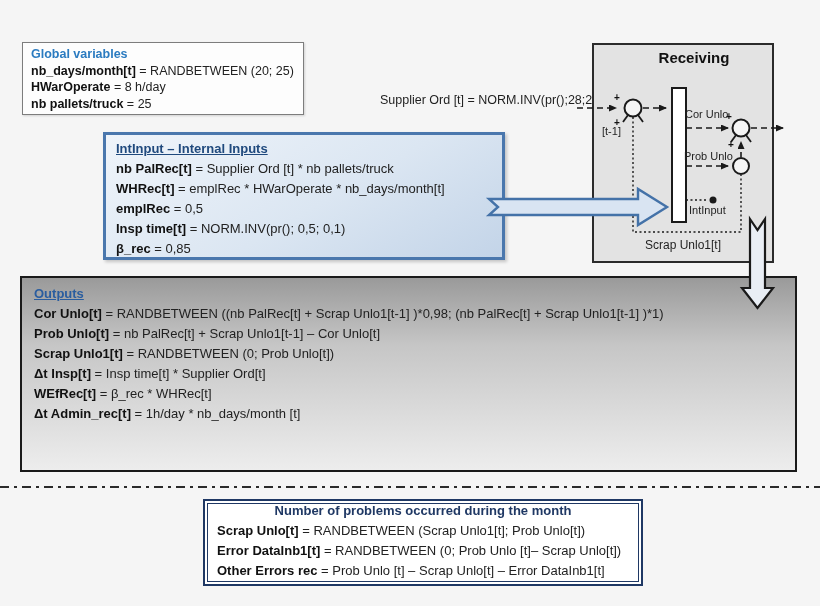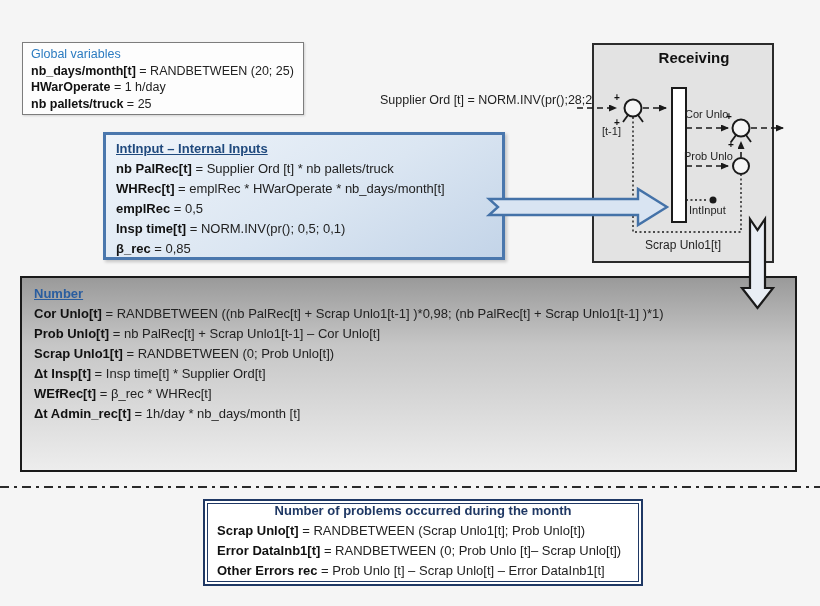--- a/index.html
+++ b/index.html
@@ -12,21 +12,21 @@
   .term { font-weight:bold; color:#111; }
   .rest { color:#222; }
 
   
   .global-box {
     left:22px; top:42px; width:282px; height:73px;
     background:#fdfdfd; border:1px solid #7d7d7d;
     box-shadow:1px 1px 2px rgba(0,0,0,0.15);
     padding:3px 8px; font-size:12.5px; line-height:16.5px;
   }
-  .global-title { color:#2b7bc0; font-weight:normal; }
+  .global-title { color:#2b7bc0; font-weight:bold; }
 
   
   .supplier-label {
     position:absolute; left:380px; top:93px; font-size:12.5px; color:#1f1f1f;
   }
 
   
   .receiving-box {
     left:592px; top:43px; width:182px; height:220px;
     background:#e3e3e3; border:2px solid #2b2b2b;
@@ -77,40 +77,40 @@
   .plus-glyph { font-size:10px; font-weight:bold; fill:#111; }
 </style>
 </head>
 <body>
 
 <div class="canvas">
 
   <div class="box global-box">
     <div class="global-title">Global variables</div>
     <div><span class="term">nb_days/month[t]</span><span class="rest"> = RANDBETWEEN (20; 25)</span></div>
-    <div><span class="term">HWarOperate</span><span class="rest"> = 1 h/day</span></div>
+    <div><span class="term">HWarOperate</span><span class="rest"> = 8 h/day</span></div>
     <div><span class="term">nb pallets/truck</span><span class="rest"> = 25</span></div>
   </div>
 
   <div class="supplier-label">Supplier Ord [t] = NORM.INV(pr();28;2)</div>
 
   <div class="box receiving-box"></div>
   <div class="receiving-title">Receiving</div>
 
   <div class="box intinput-box">
     <div class="intinput-title">IntInput – Internal Inputs</div>
     <div><span class="term">nb PalRec[t]</span><span class="rest"> = Supplier Ord [t] * nb pallets/truck</span></div>
     <div><span class="term">WHRec[t]</span><span class="rest"> = emplRec * HWarOperate * nb_days/month[t]</span></div>
     <div><span class="term">emplRec</span><span class="rest"> = 0,5</span></div>
     <div><span class="term">Insp time[t]</span><span class="rest"> = NORM.INV(pr(); 0,5; 0,1)</span></div>
     <div><span class="term">β_rec</span><span class="rest"> = 0,85</span></div>
   </div>
 
   <div class="box outputs-box">
-    <div class="outputs-title">Number</div>
+    <div class="outputs-title">Outputs</div>
     <div><span class="term">Cor Unlo[t]</span><span class="rest"> = RANDBETWEEN ((nb PalRec[t] + Scrap Unlo1[t-1] )*0,98; (nb PalRec[t] + Scrap Unlo1[t-1] )*1)</span></div>
     <div><span class="term">Prob Unlo[t]</span><span class="rest"> = nb PalRec[t] + Scrap Unlo1[t-1] – Cor Unlo[t]</span></div>
     <div><span class="term">Scrap Unlo1[t]</span><span class="rest"> = RANDBETWEEN (0; Prob Unlo[t])</span></div>
     <div><span class="term">Δt Insp[t]</span><span class="rest"> = Insp time[t] * Supplier Ord[t]</span></div>
     <div><span class="term">WEfRec[t]</span><span class="rest"> = β_rec * WHRec[t]</span></div>
     <div><span class="term">Δt Admin_rec[t]</span><span class="rest"> = 1h/day * nb_days/month [t]</span></div>
   </div>
 
   <div class="divider"></div>
 

